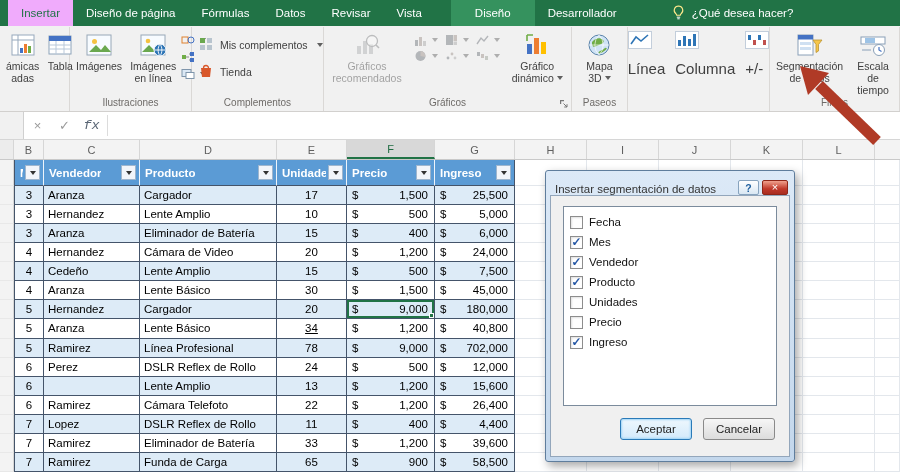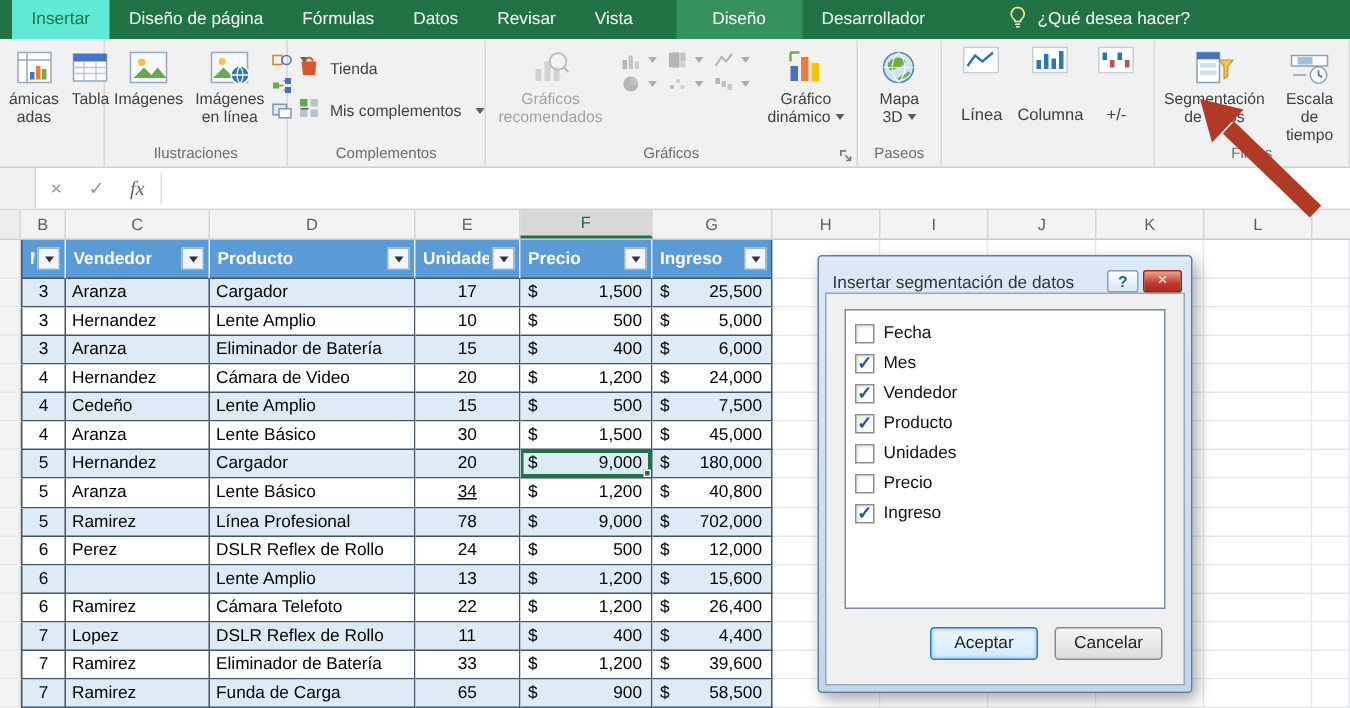--- a/index.html
+++ b/index.html
@@ -2,21 +2,21 @@
 <html><head>
 <meta charset="utf-8">
 <style>
 *{box-sizing:border-box;margin:0;padding:0}
 body{font-family:"Liberation Sans",sans-serif;background:#fff}
 #app{position:relative;width:900px;height:472px;overflow:hidden;background:#fff;font-size:11.5px}
 
 
 #tabbar{display:flex;align-items:stretch;height:26px;background:#217346;color:#fff;padding-left:8px}
 .tab{display:flex;align-items:center;padding:0 13px;font-size:11.5px;white-space:nowrap;cursor:default}
-.tab.active{background:#5eead4;color:#217346}
+.tab.active{background:#f0abfc;color:#217346}
 .tab.contextual{background:#35925e;margin-left:16px;padding:0 24px}
 .qsearch{display:flex;align-items:center;gap:7px;margin-left:42px;color:#fff;white-space:nowrap}
 
 
 #ribbon{display:flex;height:86px;background:#f1f1f1;border-bottom:1px solid #d2d0ce;padding-top:1px}
 .rgroup{display:flex;flex-direction:column;border-right:1px solid #dad8d6;padding:0 2px;position:relative}
 .g-tablas{width:70px}.g-ilustraciones{width:122px}.g-complementos{width:132px}
 .g-graficos{width:248px}.g-paseos{width:56px}.g-minigraficos{width:142px}.g-filtros{flex:1}
 .gc{flex:1;display:flex;align-items:flex-start}
 .g-graficos .gc{gap:6px;justify-content:center}
@@ -27,28 +27,28 @@
 .bl{display:flex;flex-direction:column;align-items:center}
 .l2wrap{display:flex;align-items:center}
 .caret{width:0;height:0;border-left:3.5px solid transparent;border-right:3.5px solid transparent;border-top:4px solid #5f5f5f;display:inline-block;margin-left:3px}
 .disabled{opacity:.45;filter:grayscale(.9)}
 .menucol{display:flex;flex-direction:column;gap:9px;padding:9px 4px 0}
 .mrow{display:flex;align-items:center;gap:6px;font-size:10.5px;color:#3f3f3f;white-space:nowrap}
 .sicol{display:flex;flex-direction:column;gap:5px;padding:7px 1px 0}
 .sic{display:flex;align-items:center;gap:2px}
 .minigrid{display:grid;grid-template-columns:repeat(3,auto);gap:4px 7px;padding:7px 2px 0}
 .mgi{display:flex;align-items:center;gap:2px}
-.mb{display:flex;flex-direction:column;align-items:center;gap:19px;padding:4px 5px 0;font-size:11px;color:#3f3f3f}
+.mb{display:flex;flex-direction:column;align-items:flex-start;gap:8px;padding:4px 5px 0;font-size:15px;color:#3f3f3f}
 .launcher{position:absolute;right:2px;bottom:2px;width:11px;height:11px;display:flex;align-items:center;justify-content:center}
 
 
 #fbar{display:flex;align-items:stretch;height:28px;background:#fff;border-bottom:1px solid #d6d6d6}
 .nbstub{width:24px;background:#f1f1f1;border-right:1px solid #d0d0d0}
 .fbtn{width:27px;display:flex;align-items:center;justify-content:center;color:#9a9a9a;font-size:13px}
-.fbtn.fx{color:#5a6675;font-style:italic;font-family:Liberation Serif, serif;font-size:13.5px}
+.fbtn.fx{color:#5a6675;font-style:italic;font-family:Liberation Mono, monospace;font-size:13.5px}
 .fsep{width:1px;background:#dcdcdc;margin:3px 2px}
 .fval{flex:1;display:flex;align-items:center;padding-left:10px;font-size:12px;color:#1a1a1a}
 
 
 #colheaders{display:flex;height:20px;background:#f3f3f3;border-bottom:1px solid #c9c9c9}
 .chcell{display:flex;align-items:center;justify-content:center;font-size:11px;color:#5f5f5f;border-right:1px solid #d6d6d6;height:100%}
 .chcell.corner{width:14px;background:#ececec}
 .chcell.selch{background:#d8d8d8;color:#1e6b41;border-bottom:2px solid #217346}
 .chcell.filler{border-right:none}
 
@@ -209,34 +209,34 @@
         </div>
       </div>
       <div class="glabel">Ilustraciones</div>
     </div>
 
     <div class="rgroup g-complementos">
       <div class="gc">
         <div class="menucol">
           <div class="mrow">
             <span><svg width="16" height="16" viewBox="0 0 16 16">
-                  <path d="M3 5h10l-1 9H4z" fill="#d8572a"></path>
-                  <path d="M5.5 5a2.5 2.5 0 0 1 5 0" fill="none" stroke="#d8572a" stroke-width="1.3"></path>
-                </svg></span>
-            <span>Tienda</span>
-          </div>
-          <div class="mrow">
-            <span><svg width="16" height="16" viewBox="0 0 16 16">
                   <rect x="2" y="2" width="5" height="5" fill="#6aa84f"></rect>
                   <rect x="9" y="2" width="5" height="5" fill="#b8c4ce"></rect>
                   <rect x="2" y="9" width="5" height="5" fill="#b8c4ce"></rect>
                   <rect x="9" y="9" width="5" height="5" fill="#b8c4ce"></rect>
                 </svg></span>
             <span>Mis complementos</span>
             <span class="caret"></span>
+          </div>
+          <div class="mrow">
+            <span><svg width="16" height="16" viewBox="0 0 16 16">
+                  <path d="M3 5h10l-1 9H4z" fill="#d8572a"></path>
+                  <path d="M5.5 5a2.5 2.5 0 0 1 5 0" fill="none" stroke="#d8572a" stroke-width="1.3"></path>
+                </svg></span>
+            <span>Tienda</span>
           </div>
         </div>
       </div>
       <div class="glabel">Complementos</div>
     </div>
 
     <div class="rgroup g-graficos">
       <div class="gc">
         <div class="bb disabled">
           <span class="ic">

